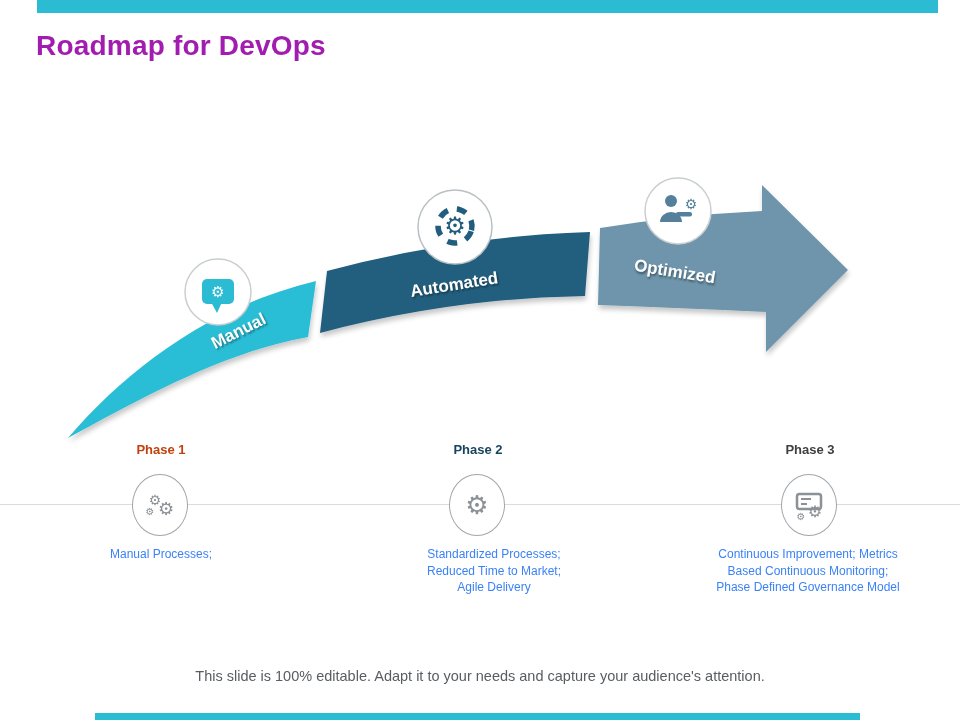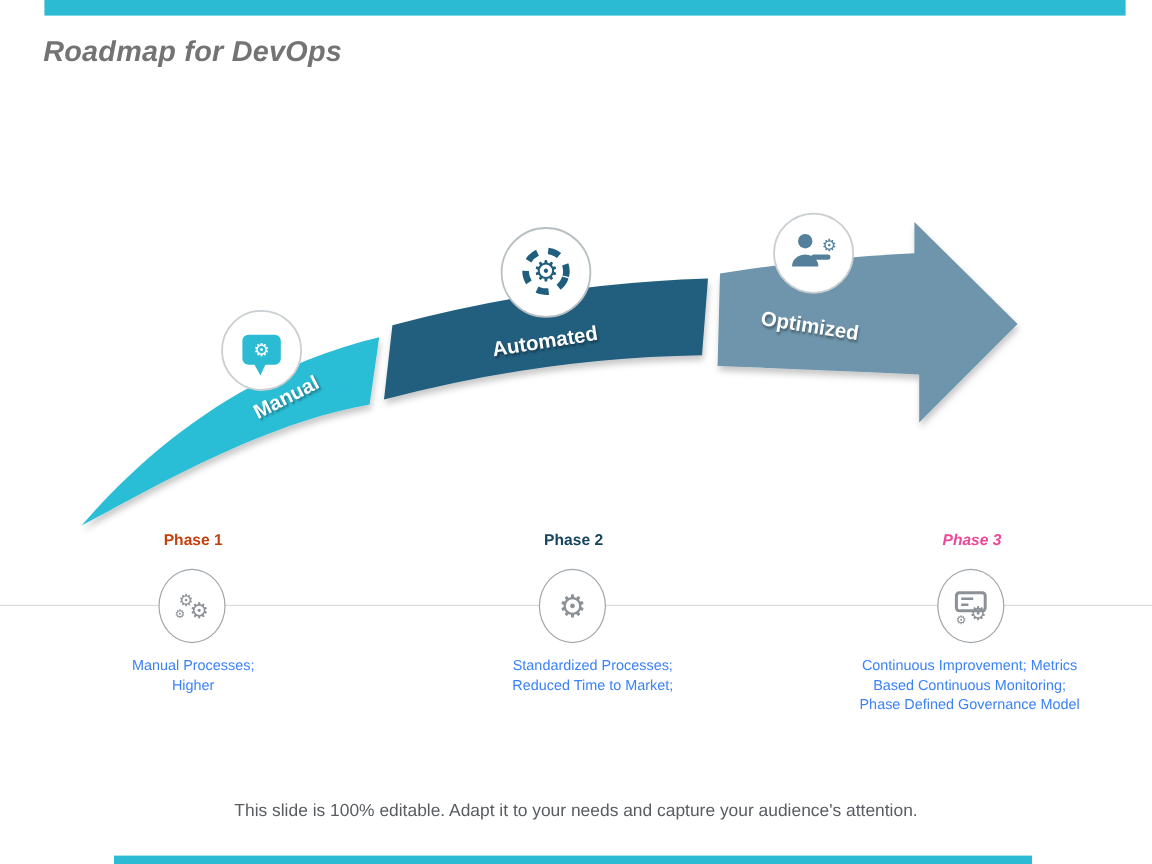--- a/index.html
+++ b/index.html
@@ -4,35 +4,35 @@
 <style>
   html,body{margin:0;padding:0;background:#ffffff;}
   .slide{
     position:relative;width:960px;height:720px;overflow:hidden;
     background:#ffffff;font-family:"Liberation Sans",sans-serif;
   }
   .top-bar{position:absolute;left:37px;top:0;width:901px;height:13px;background:#2bbcd4;}
   .bottom-bar{position:absolute;left:95px;top:713px;width:765px;height:7px;background:#2bbcd4;}
   .title{
     position:absolute;left:36px;top:30px;margin:0;
-    font-size:24px;font-weight:bold;color:#737373;letter-spacing:.2px;font-style:italic;
+    font-size:28px;font-weight:bold;color:#a21caf;letter-spacing:.2px;
   }
   .arrow-svg{position:absolute;left:0;top:0;width:960px;height:720px;}
   .band-label{
     font-family:"Liberation Sans",sans-serif;font-size:17px;font-weight:bold;fill:#ffffff;
     text-shadow:1px 2px 2px rgba(0,0,0,.38);
   }
   .gear-glyph{font-family:"DejaVu Sans",sans-serif;}
   .phase-label{
     position:absolute;top:442px;width:180px;text-align:center;
     font-size:13px;font-weight:bold;
   }
   .phase-label.p1{left:71px;color:#c2410c;}
   .phase-label.p2{left:388px;color:#17445f;text-align:center;}
-  .phase-label.p3{left:720px;color:#ec4899;font-style:italic;}
+  .phase-label.p3{left:720px;color:#404040;}
   .timeline-line{position:absolute;left:0;top:504px;width:960px;height:1px;background:#d9dbdd;}
   .node{
     position:absolute;top:474px;width:56px;height:62px;border-radius:50%;
     background:#ffffff;border:1px solid #a0a6ab;box-sizing:border-box;
   }
   .node.n1{left:132px;}
   .node.n2{left:449px;}
   .node.n3{left:781px;}
   .node svg{position:absolute;left:0;top:0;}
   .desc{
@@ -125,25 +125,25 @@
       <rect x="15" y="19" width="24" height="15" rx="2.5" fill="none" stroke="#8b9197" stroke-width="2.5"></rect>
       <line x1="19" y1="24" x2="29" y2="24" stroke="#8b9197" stroke-width="2"></line>
       <line x1="19" y1="29" x2="25" y2="29" stroke="#8b9197" stroke-width="2"></line>
       <text class="gear-glyph" x="33" y="42" text-anchor="middle" font-size="16" fill="#8b9197">⚙</text>
       <text class="gear-glyph" x="19" y="45" text-anchor="middle" font-size="10" fill="#8b9197">⚙</text>
     </svg>
   </div>
 
   <div class="desc d1">
     <div>Manual Processes;</div>
-    <div>Higher</div>
   </div>
   <div class="desc d2">
     <div>Standardized Processes;</div>
     <div>Reduced Time to Market;</div>
+    <div>Agile Delivery</div>
   </div>
   <div class="desc d3">
     <div>Continuous Improvement; Metrics</div>
     <div>Based Continuous Monitoring;</div>
     <div>Phase Defined Governance Model</div>
   </div>
 
   <div class="footer">This slide is 100% editable. Adapt it to your needs and capture your audience's attention.</div>
   <div class="bottom-bar"></div>
 

